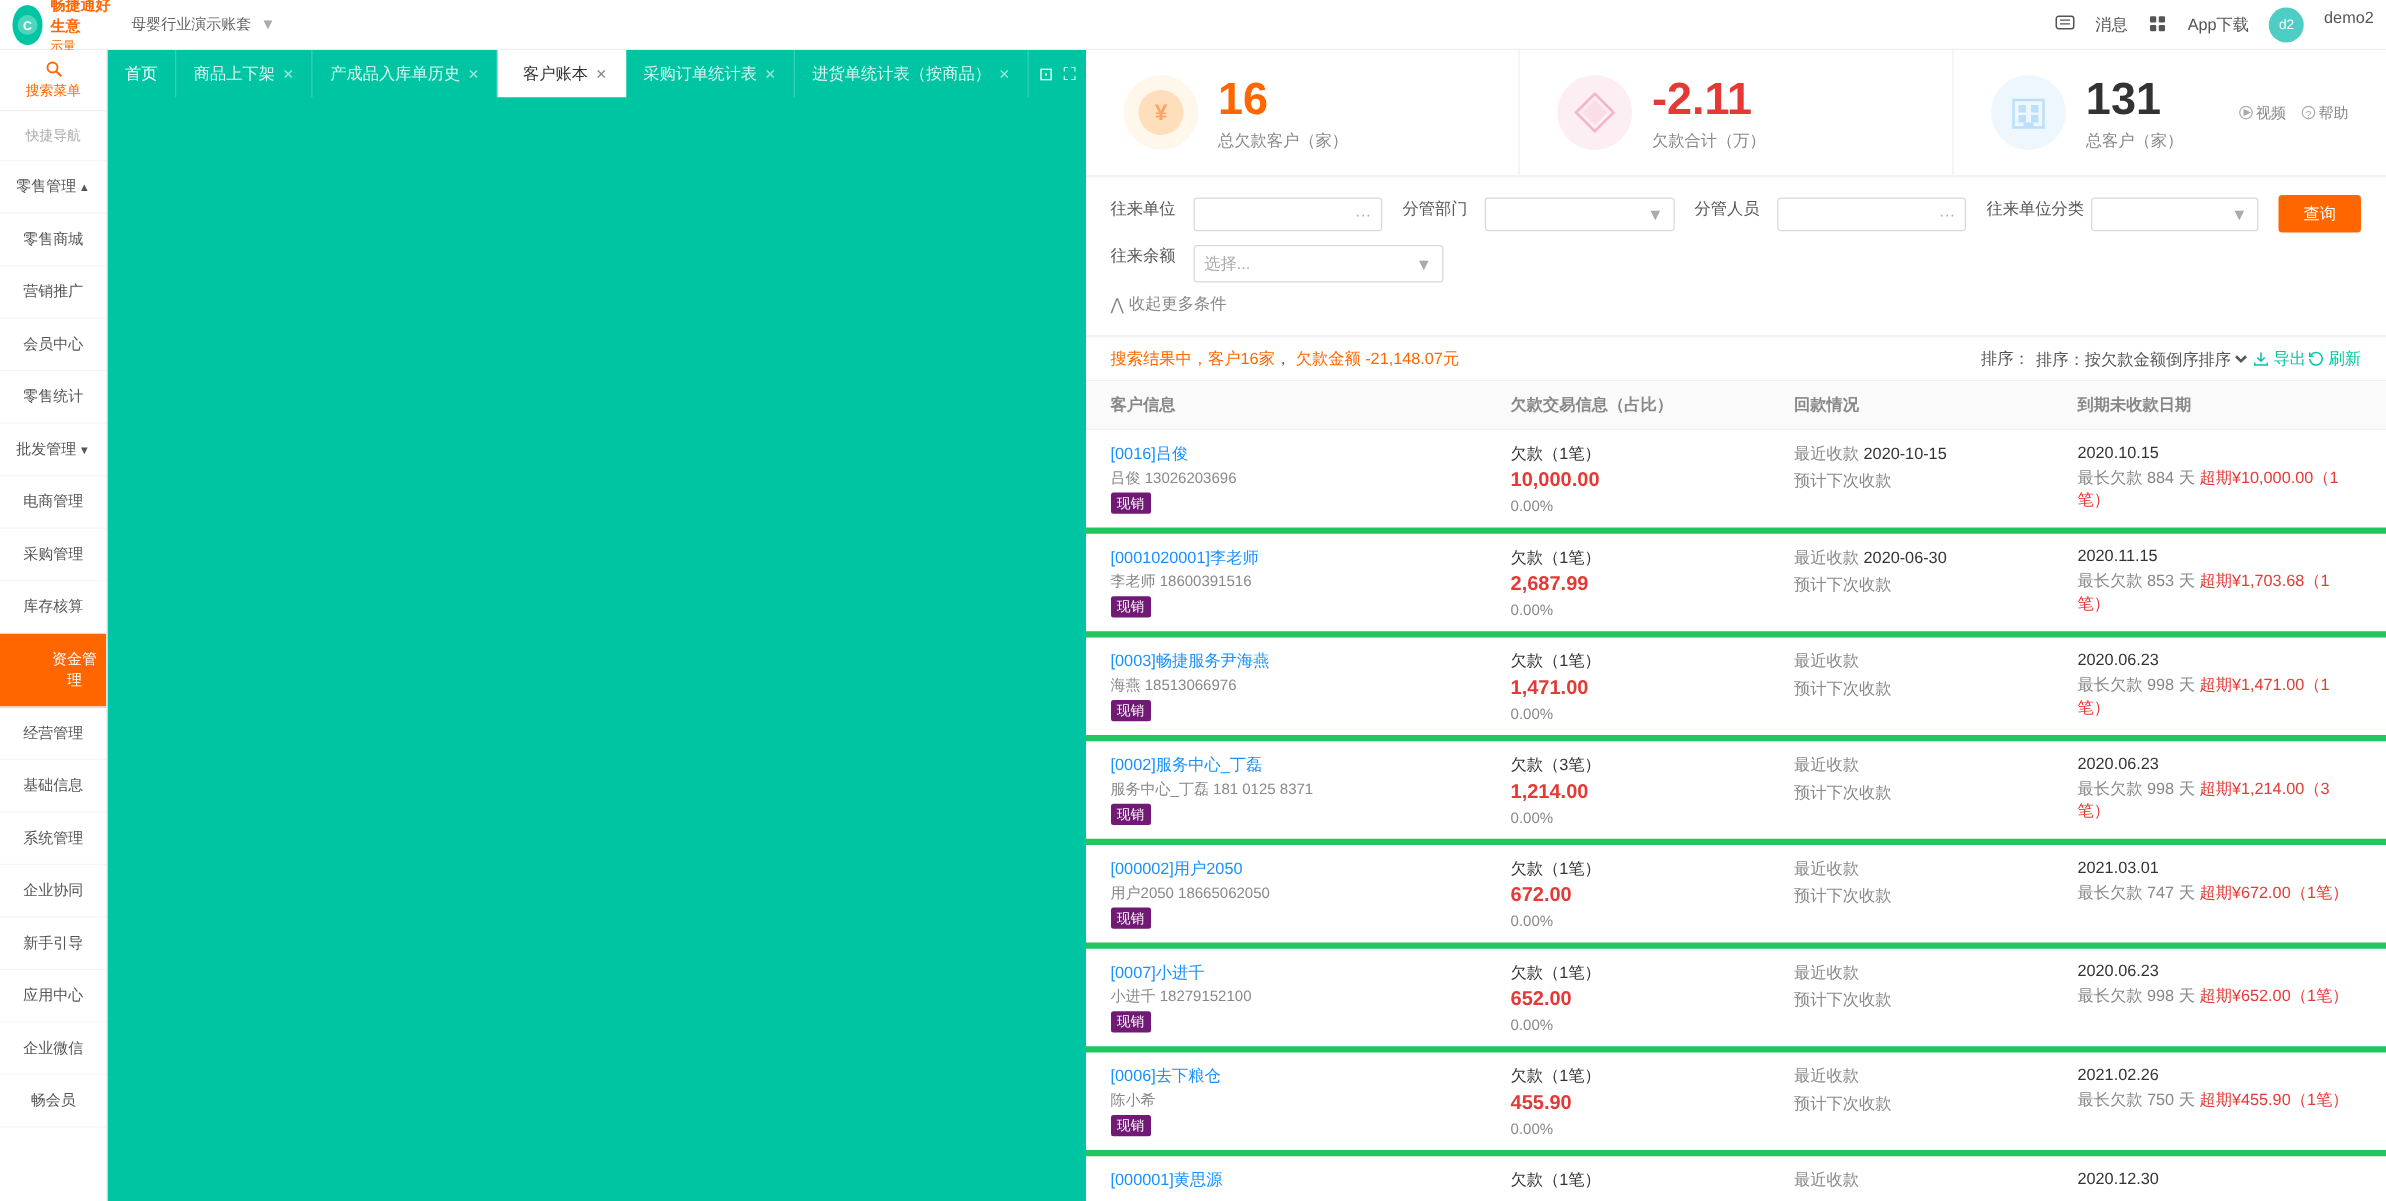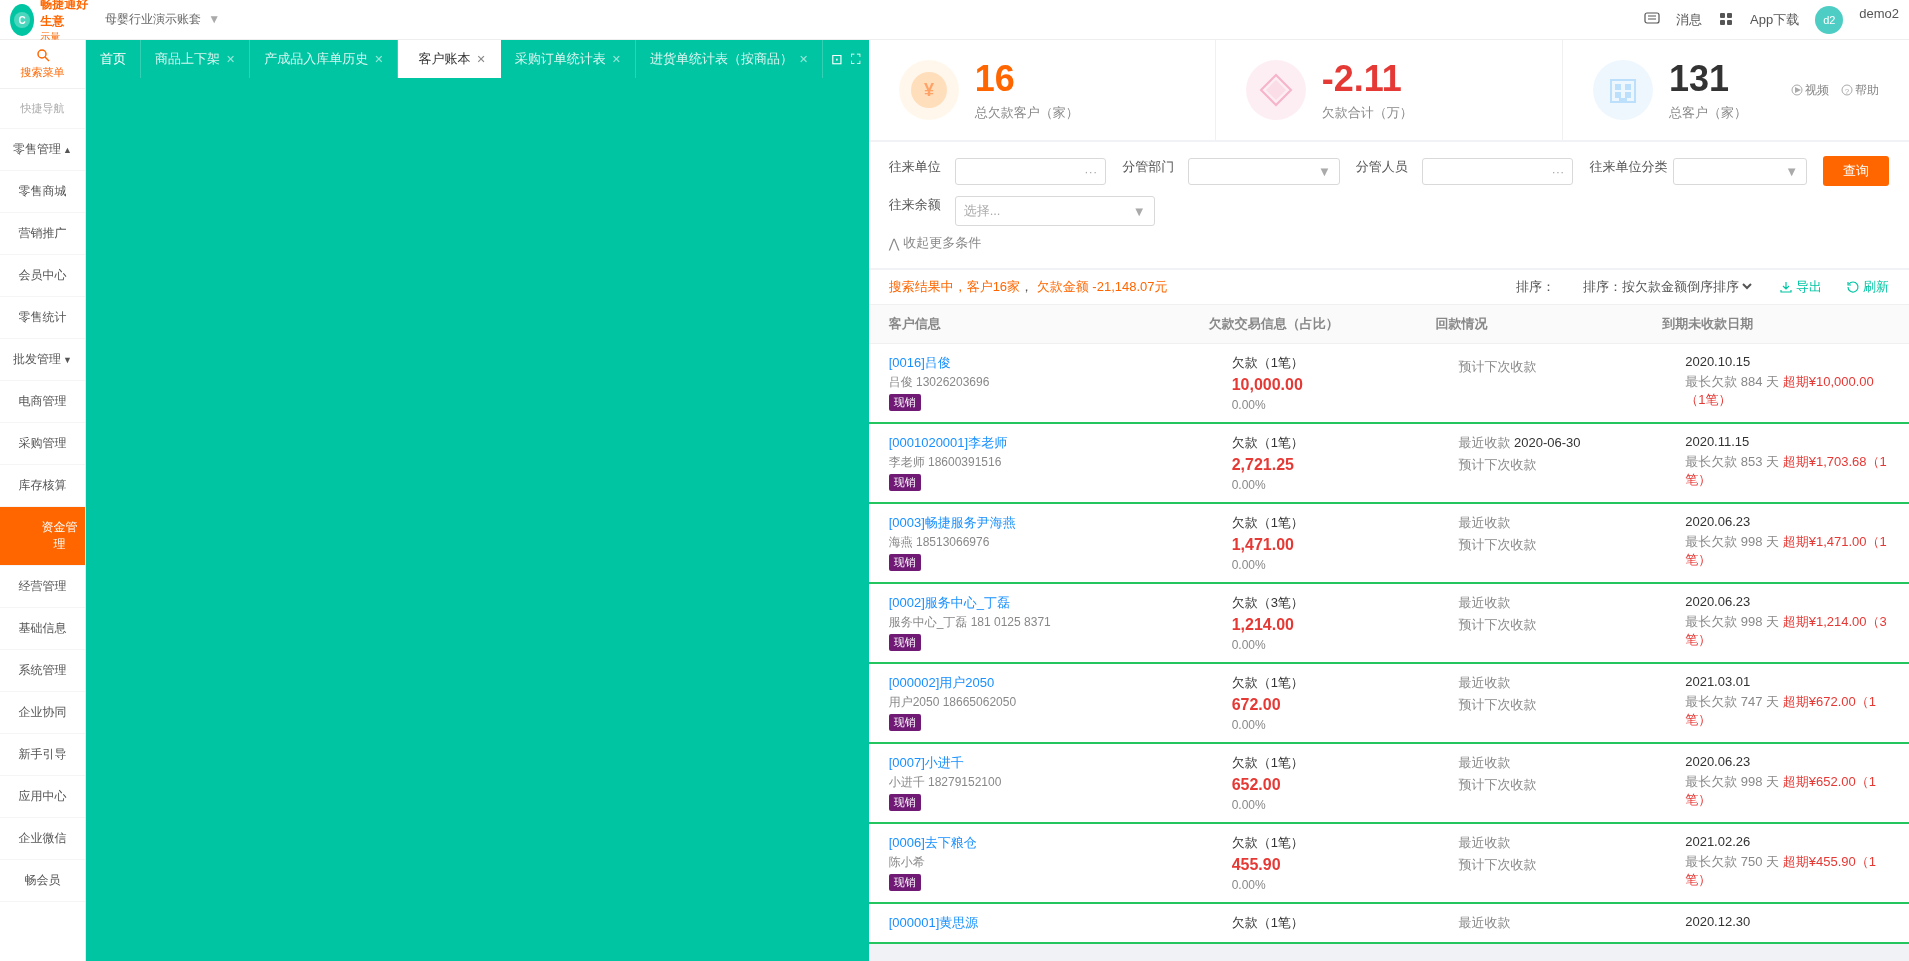--- a/index.html
+++ b/index.html
@@ -63,29 +63,29 @@
     .filter-select { flex: 1; border: 1px solid #d9d9d9; border-radius: 3px; padding: 5px 8px; font-size: 13px; color: #333; background: #fff; display: flex; align-items: center; justify-content: space-between; cursor: pointer; }
     .filter-select-arrow { color: #aaa; }
     .query-btn { background: #ff6600; color: #fff; border: none; border-radius: 3px; padding: 6px 20px; font-size: 13px; cursor: pointer; white-space: nowrap; }
     .filter-second-row { display: flex; align-items: center; gap: 16px; }
     .collapse-btn { display: flex; align-items: center; gap: 4px; color: #888; font-size: 13px; cursor: pointer; margin: 0 auto; padding: 4px 0; }
 
     
     .results-bar { background: #fff; padding: 8px 20px; display: flex; align-items: center; justify-content: space-between; border-bottom: 1px solid #f0f0f0; font-size: 13px; }
     .results-info { color: #555; }
     .results-info span { color: #f60; }
-    .results-actions { display: flex; align-items: flex-start; gap: 24px; color: #555; }
+    .results-actions { display: flex; align-items: center; gap: 1px; color: #555; }
     .sort-select { border: none; font-size: 13px; color: #555; cursor: pointer; outline: none; background: transparent; }
     .action-link { display: flex; align-items: center; gap: 3px; cursor: pointer; color: #555; }
     .action-link-green { color: #00c5a3; }
 
     
     .table-container { background: #fff; }
     .table-header { display: grid; grid-template-columns: 320px 1fr 1fr 1fr; padding: 10px 20px; background: #fafafa; border-bottom: 1px solid #f0f0f0; font-size: 13px; color: #888; font-weight: bold; }
-    .table-row { display: grid; grid-template-columns: 320px 1fr 1fr 1fr; padding: 10px 20px; border-bottom: 2px solid #22c55e; align-items: start; gap: 23px; }
+    .table-row { display: grid; grid-template-columns: 320px 1fr 1fr 1fr; padding: 10px 20px; border-bottom: 5px solid #22c55e; align-items: start; }
     .customer-info { }
     .customer-name { color: #1890ff; font-size: 13px; cursor: pointer; }
     .customer-phone { font-size: 12px; color: #888; margin-top: 2px; }
     .customer-tag { display: inline-block; background: #701a75; color: #fff; font-size: 11px; padding: 1px 5px; border-radius: 2px; margin-top: 3px; }
     .debt-info { }
     .debt-count { font-size: 13px; color: #333; }
     .debt-amount { font-size: 16px; color: #e53935; font-weight: bold; margin: 4px 0; }
     .debt-percent { font-size: 12px; color: #888; }
     .recovery-info { font-size: 13px; }
     .recovery-label { color: #888; }
@@ -362,40 +362,41 @@
               <div class="customer-name">[0016]吕俊</div>
               <div class="customer-phone">吕俊  13026203696</div>
               <span class="customer-tag">现销</span>
             </div>
             <div class="debt-info">
               <div class="debt-count">欠款（1笔）</div>
               <div class="debt-amount">10,000.00</div>
               <div class="debt-percent">0.00%</div>
             </div>
             <div class="recovery-info">
+              <div><span class="recovery-label">最近收款</span> <span class="recovery-date">2020-10-15</span></div>
               <div class="recovery-next">预计下次收款</div>
             </div>
             <div class="overdue-info">
               <div class="overdue-date">2020.10.15</div>
               <div style="margin-top:4px;">
                 <span class="overdue-days">最长欠款 884 天</span>
                 <span class="overdue-amount">超期¥10,000.00（1笔）</span>
               </div>
             </div>
           </div>
 
           <div class="table-row">
             <div class="customer-info">
               <div class="customer-name">[0001020001]李老师</div>
               <div class="customer-phone">李老师  18600391516</div>
               <span class="customer-tag">现销</span>
             </div>
             <div class="debt-info">
               <div class="debt-count">欠款（1笔）</div>
-              <div class="debt-amount">2,721.25</div>
+              <div class="debt-amount">2,687.99</div>
               <div class="debt-percent">0.00%</div>
             </div>
             <div class="recovery-info">
               <div><span class="recovery-label">最近收款</span> <span class="recovery-date">2020-06-30</span></div>
               <div class="recovery-next">预计下次收款</div>
             </div>
             <div class="overdue-info">
               <div class="overdue-date">2020.11.15</div>
               <div style="margin-top:4px;">
                 <span class="overdue-days">最长欠款 853 天</span>

